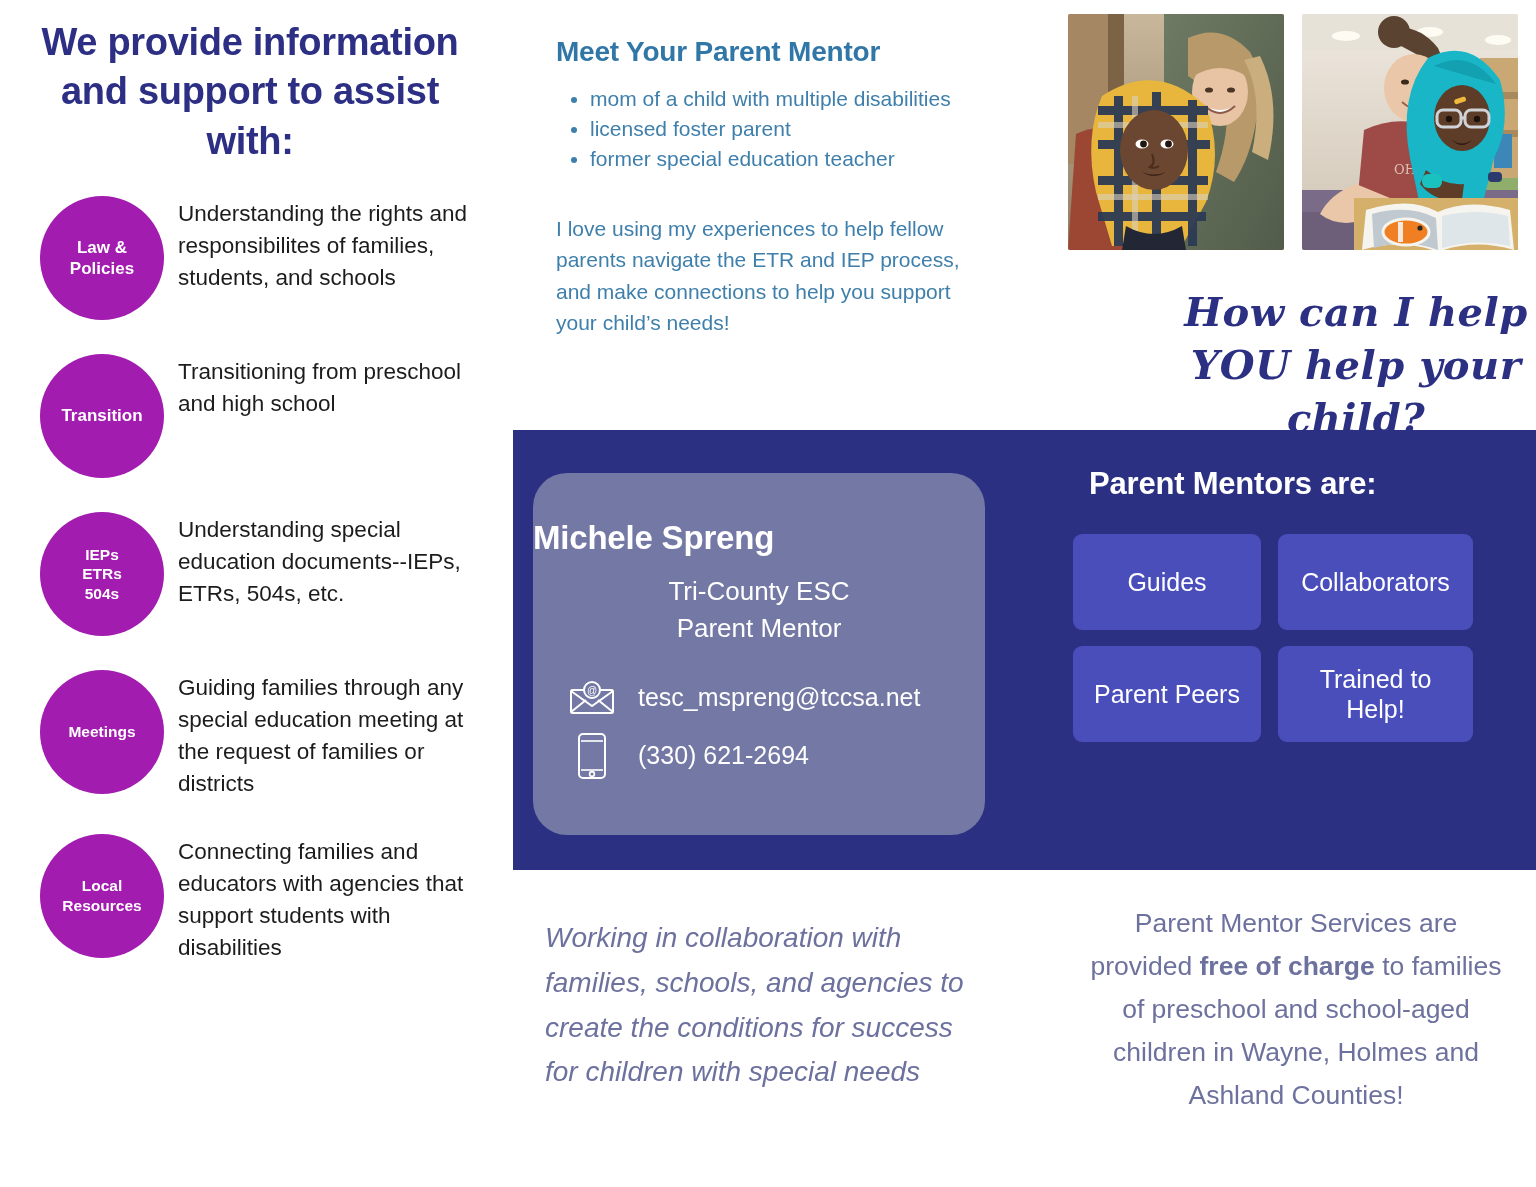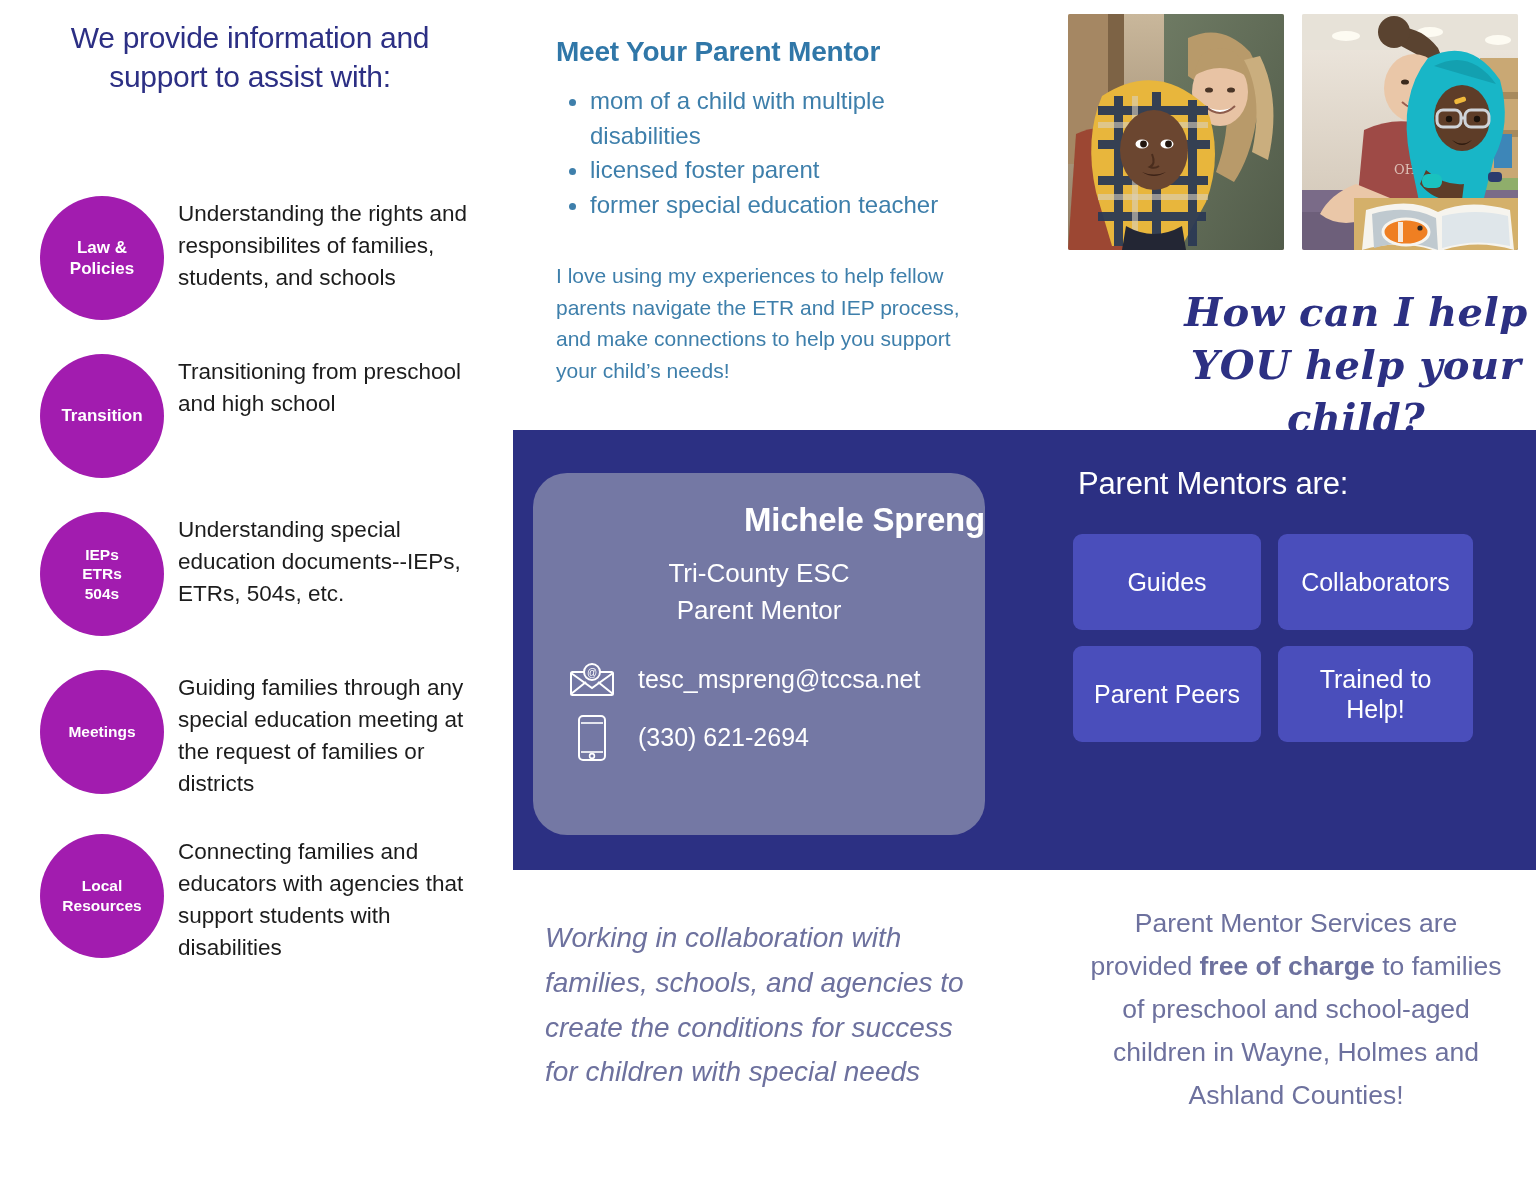--- a/index.html
+++ b/index.html
@@ -24,22 +24,22 @@
   .left-col {
     position: absolute;
     left: 0; top: 0;
     width: 500px; height: 1187px;
   }
   .left-heading {
     position: absolute;
     left: 18px; top: 18px;
     width: 464px;
     text-align: center;
-    font-size: 30px;
-    font-weight: normal;
+    font-size: 38px;
+    font-weight: bold;
     line-height: 1.3;
     color: #2c2f84;
     letter-spacing: -0.3px;
   }
   .svc-list {
     position: absolute;
     left: 0; top: 196px;
     width: 500px;
   }
   .svc-row {
@@ -92,21 +92,21 @@
   }
   .mid-intro {
     font-size: 21px;
     color: #3e7fab;
     line-height: 1.35;
     margin: 0;
   }
   .mid-bullets {
     margin: 2px 0 0 0;
     padding-left: 34px;
-    font-size: 24px;
+    font-size: 21px;
     color: #3e7fab;
     line-height: 1.44;
   }
   .mid-bullets li { margin: 0; }
   .mid-para {
     margin-top: 38px;
     font-size: 21px;
     color: #3e7fab;
     line-height: 1.5;
   }
@@ -151,24 +151,24 @@
   }
   .contact-card {
     position: absolute;
     left: 20px; top: 43px;
     width: 452px; height: 362px;
     background: #7478a4;
     border-radius: 34px;
     color: #ffffff;
   }
   .cc-name {
-    text-align: right;
+    text-align: left;
     font-size: 33px;
     font-weight: bold;
-    margin-top: 28px;
+    margin-top: 46px;
     letter-spacing: -0.2px;
   }
   .cc-org {
     text-align: center;
     font-size: 26px;
     line-height: 1.42;
     margin-top: 16px;
     white-space: pre-line;
   }
   .cc-contact {
@@ -194,22 +194,22 @@
   }
 
   .pm-block {
     position: absolute;
     left: 560px; top: 36px;
     width: 430px;
   }
   .pm-title {
     color: #ffffff;
     font-size: 31px;
-    font-weight: normal;
-    margin: 0 0 32px 5px;
+    font-weight: bold;
+    margin: 0 0 32px 16px;
     letter-spacing: -0.2px;
   }
   .pm-grid {
     display: grid;
     grid-template-columns: 188px 195px;
     grid-gap: 16px 17px;
   }
   .pm-chip {
     background: #4a4ebb;
     border-radius: 9px;

